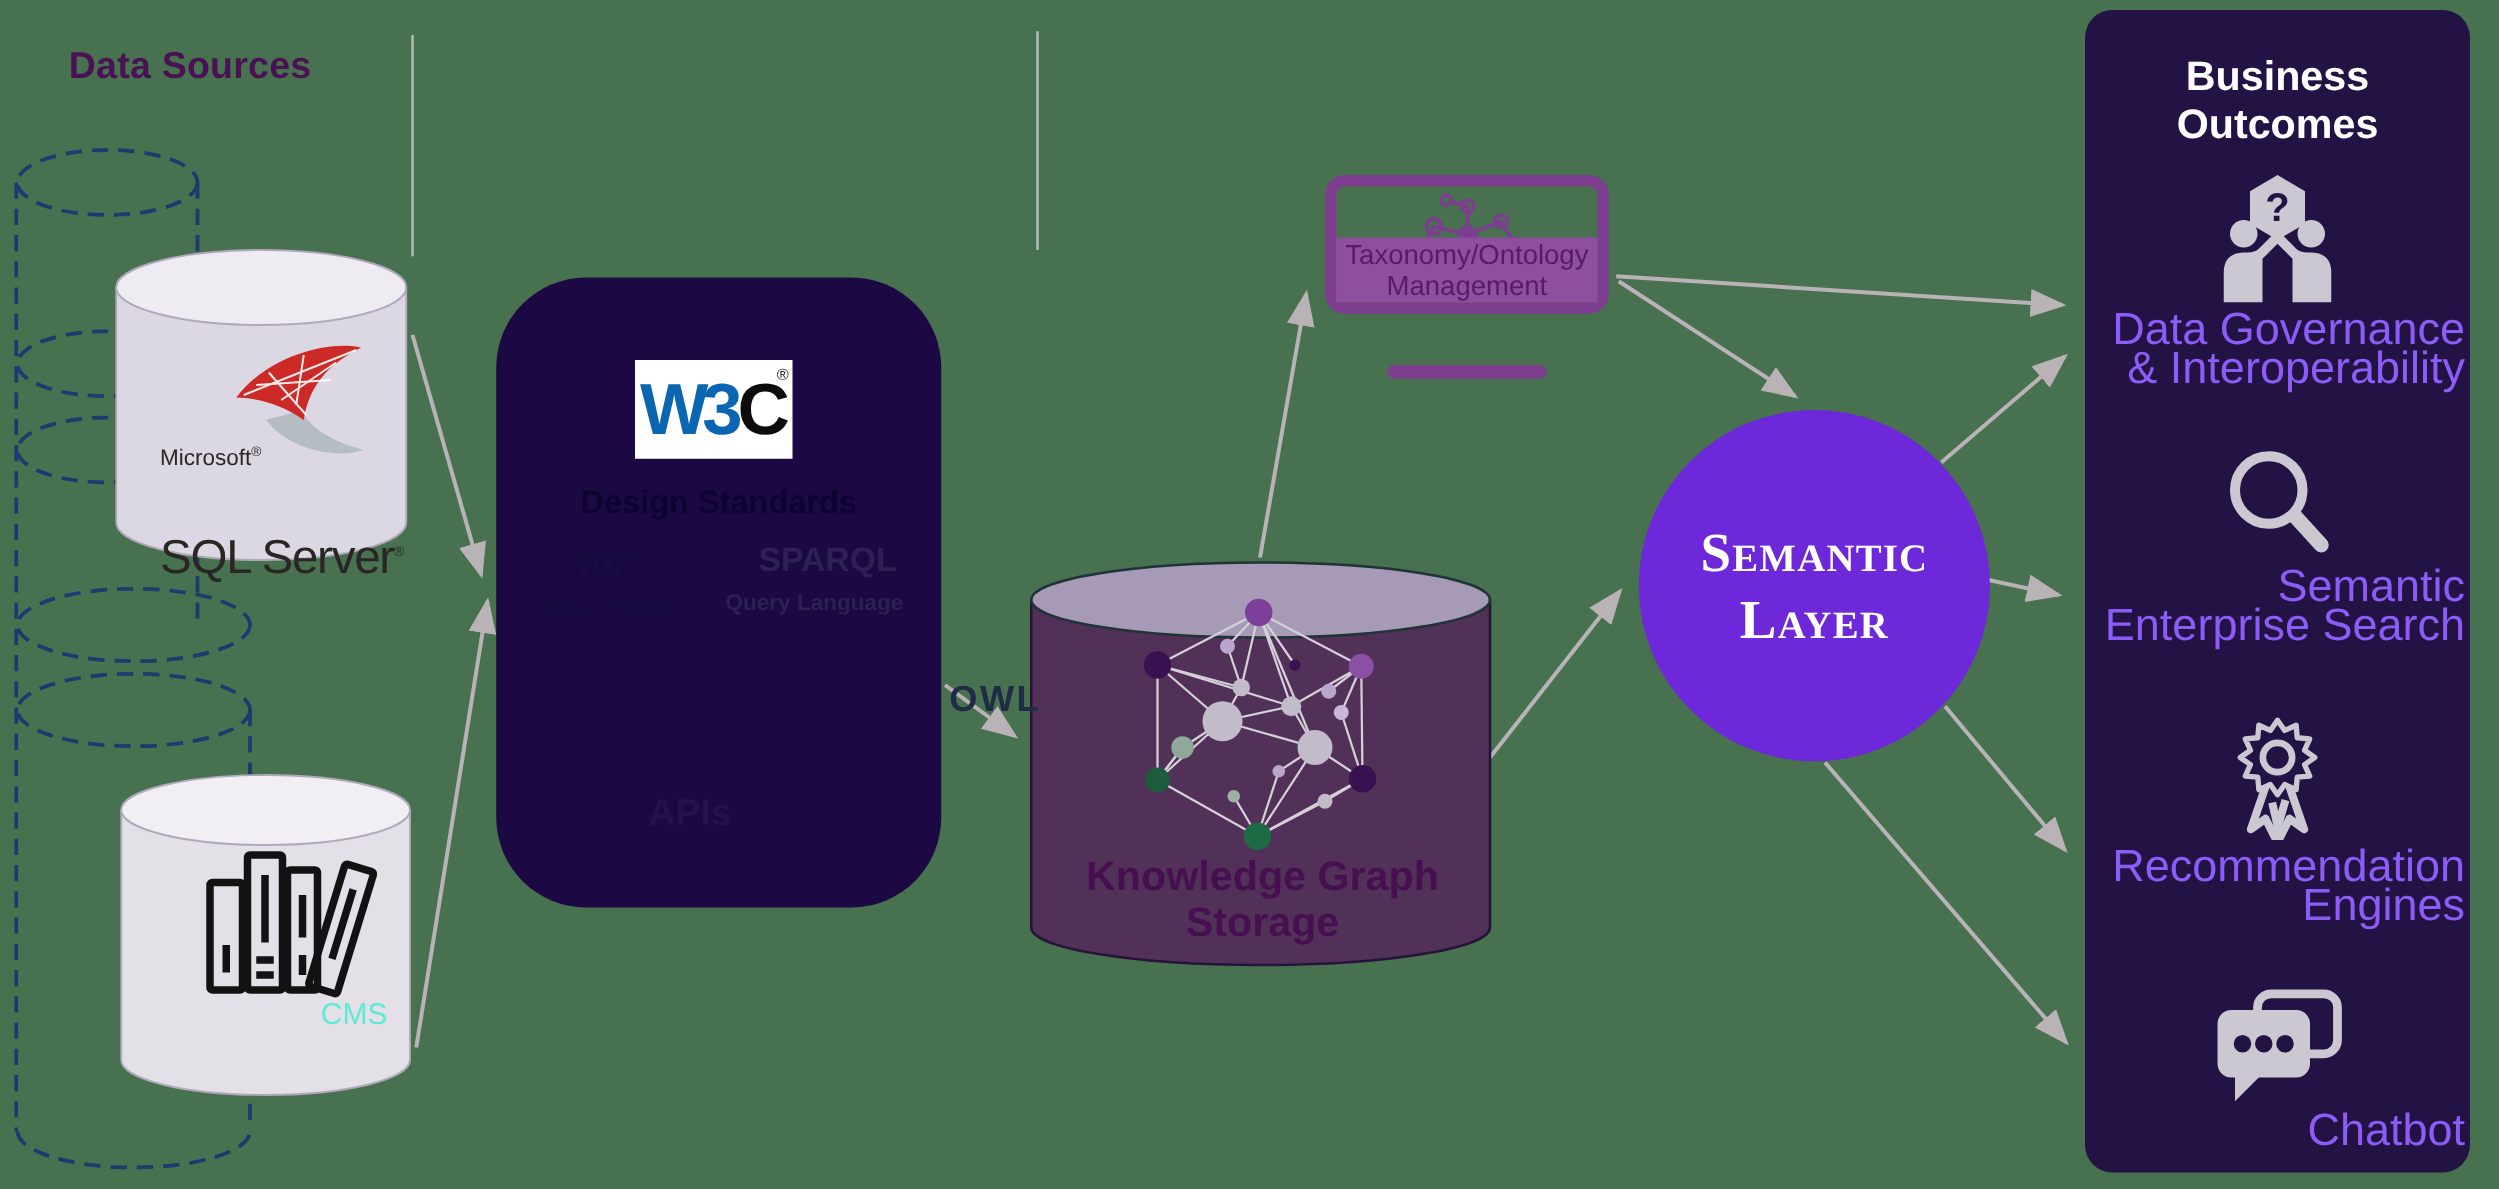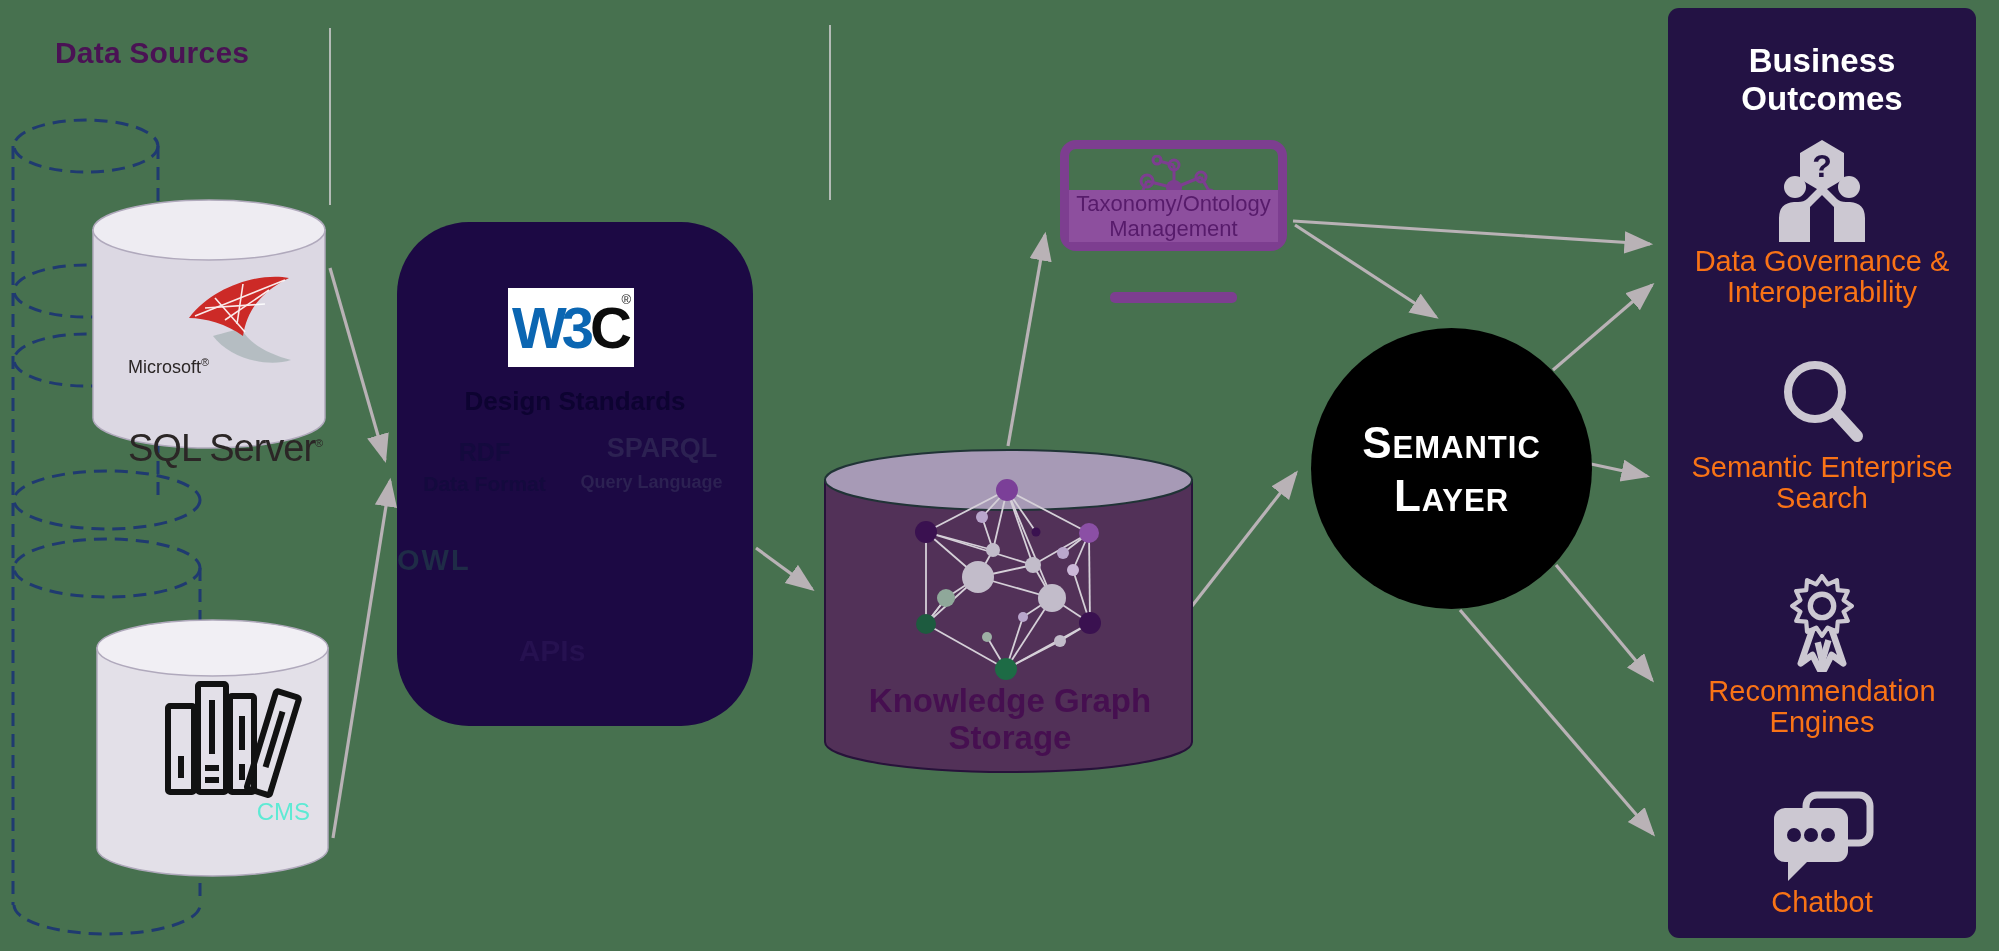--- a/index.html
+++ b/index.html
@@ -21,21 +21,21 @@
   .std-sub{position:absolute;left:0;width:100%;top:164px;text-align:center;
            font-size:26px;font-weight:bold;color:#0d0331;}
   .std-rdf{position:absolute;left:0;width:175px;top:216px;text-align:center;
            font-size:25px;font-weight:bold;color:#140a3e;}
   .std-rdfcap{position:absolute;left:0;width:175px;top:250px;text-align:center;
            font-size:21px;font-weight:bold;color:#140a3e;}
   .std-sparql{position:absolute;left:175px;width:180px;top:211px;text-align:center;
            font-size:27px;font-weight:bold;color:#2c2152;}
   .std-sparqlcap{position:absolute;left:162px;width:185px;top:250px;text-align:center;
            font-size:18px;font-weight:bold;color:#2c2152;}
-  .std-owl{position:absolute;left:0;width:420px;top:322px;text-align:left;
+  .std-owl{position:absolute;left:16px;width:420px;top:322px;text-align:right;
            font-size:29px;font-weight:bold;color:#1f2c47;letter-spacing:2px;}
   .std-apis{position:absolute;left:0;width:310px;top:412px;text-align:center;
            font-size:30px;font-weight:bold;color:#261150;}
 
   
   .sql-text{position:absolute;left:128px;top:352px;width:200px;color:#2b2626;}
   .sql-brand{font-size:18px;line-height:20px;}
   .sql-name{font-size:38px;line-height:52px;letter-spacing:-1px;margin-top:40px;}
   .supmark{font-size:11px;vertical-align:super;}
   .cms-label{position:absolute;left:120px;top:798px;width:190px;text-align:right;
@@ -48,32 +48,32 @@
            border:9px solid #7d3e90;border-radius:16px;box-sizing:border-box;}
   .monitor-strip{position:absolute;left:0;right:0;bottom:0;height:52px;background:#8d4f9e;
            display:flex;flex-direction:column;align-items:center;justify-content:center;
            font-size:22px;line-height:25px;color:#571b6b;text-align:center;}
   .monitor-icon{position:absolute;left:62px;top:6px;}
   .monitor-stand{position:absolute;left:1110px;top:292px;width:127px;height:11px;
            background:#7d3e90;border-radius:5px;}
 
   
   .sem-circle{position:absolute;left:1311px;top:328px;width:281px;height:281px;border-radius:50%;
-           background:#000000;display:flex;flex-direction:column;align-items:center;justify-content:center;}
+           background:#6d28d9;display:flex;flex-direction:column;align-items:center;justify-content:center;font-family:Liberation Serif, serif;}
   .sem-word{font-variant:small-caps;font-variant-caps:small-caps;font-weight:bold;color:#fff;
            font-size:44px;line-height:53px;letter-spacing:1px;text-transform:lowercase;}
   .sem-word::first-letter{text-transform:uppercase;}
 
   
   .panel{position:absolute;left:1668px;top:8px;width:308px;height:930px;background:#231244;
-         border-radius:11px;}
+         border-radius:22px;}
   .panel-title{position:absolute;left:0;width:100%;top:34px;text-align:center;
          font-size:33px;font-weight:bold;color:#ffffff;}
   .outcome{position:absolute;left:4px;right:4px;text-align:center;}
-  .outcome .label{font-size:29px;line-height:31px;color:#f97316;}
+  .outcome .label{font-size:36px;line-height:31px;color:#8b5cf6;text-align:right;}
   .oicon{display:inline-block;}
 </style>
 </head>
 <body>
 
 <div id="stage">
 
   <svg class="abs" style="left:0;top:0" width="1999" height="951" viewBox="0 0 1999 951">
     <defs>
       <marker id="arw" markerWidth="12" markerHeight="10" refX="8" refY="3.5" orient="auto">

